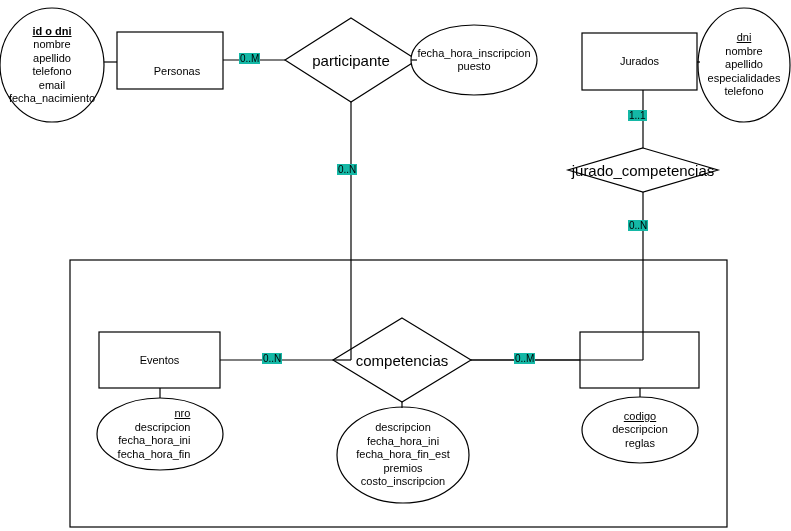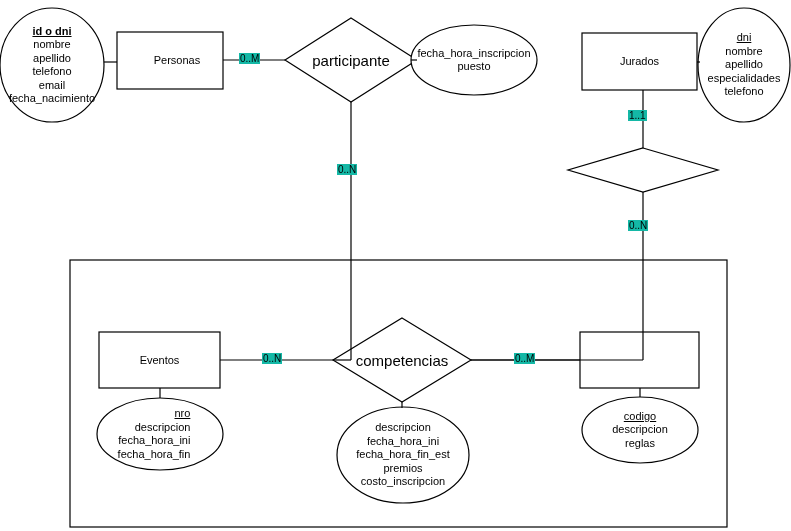--- a/index.html
+++ b/index.html
@@ -116,29 +116,30 @@
       <line x1="160" y1="388" x2="160" y2="398"></line>
 
       <line x1="402" y1="402" x2="402" y2="408"></line>
 
       <line x1="640" y1="388" x2="640" y2="397"></line>
 
       <line x1="471" y1="360" x2="580" y2="360"></line>
     </g>
   </svg>
 
-  <div class="node-label entity-name" style="left:117px; top:32px; width:120px; height:57px;">Personas</div>
+  <div class="node-label entity-name" style="left:117px; top:43px; width:120px; height:57px;">Personas</div>
 
   <div class="node-label entity-name" style="left:99px; top:332px; width:121px; height:56px;">Eventos</div>
 
   <div class="node-label entity-name" style="left:582px; top:33px; width:115px; height:57px;">Jurados</div>
 
 
   <div class="node-label rel-name" style="left:285px; top:40px; width:132px; height:40px;">participante</div>
 
+  <div class="node-label rel-name" style="left:568px; top:155px; width:150px; height:30px;">jurado_competencias</div>
 
   <div class="node-label rel-name" style="left:333px; top:340px; width:138px; height:40px;">competencias</div>
 
   <div class="node-label attr-label" style="left:0px; top:8px; width:104px; height:114px;">
     <span><span class="pk">id o dni</span>
 nombre
 apellido
 telefono
 email
 fecha_nacimiento</span>

